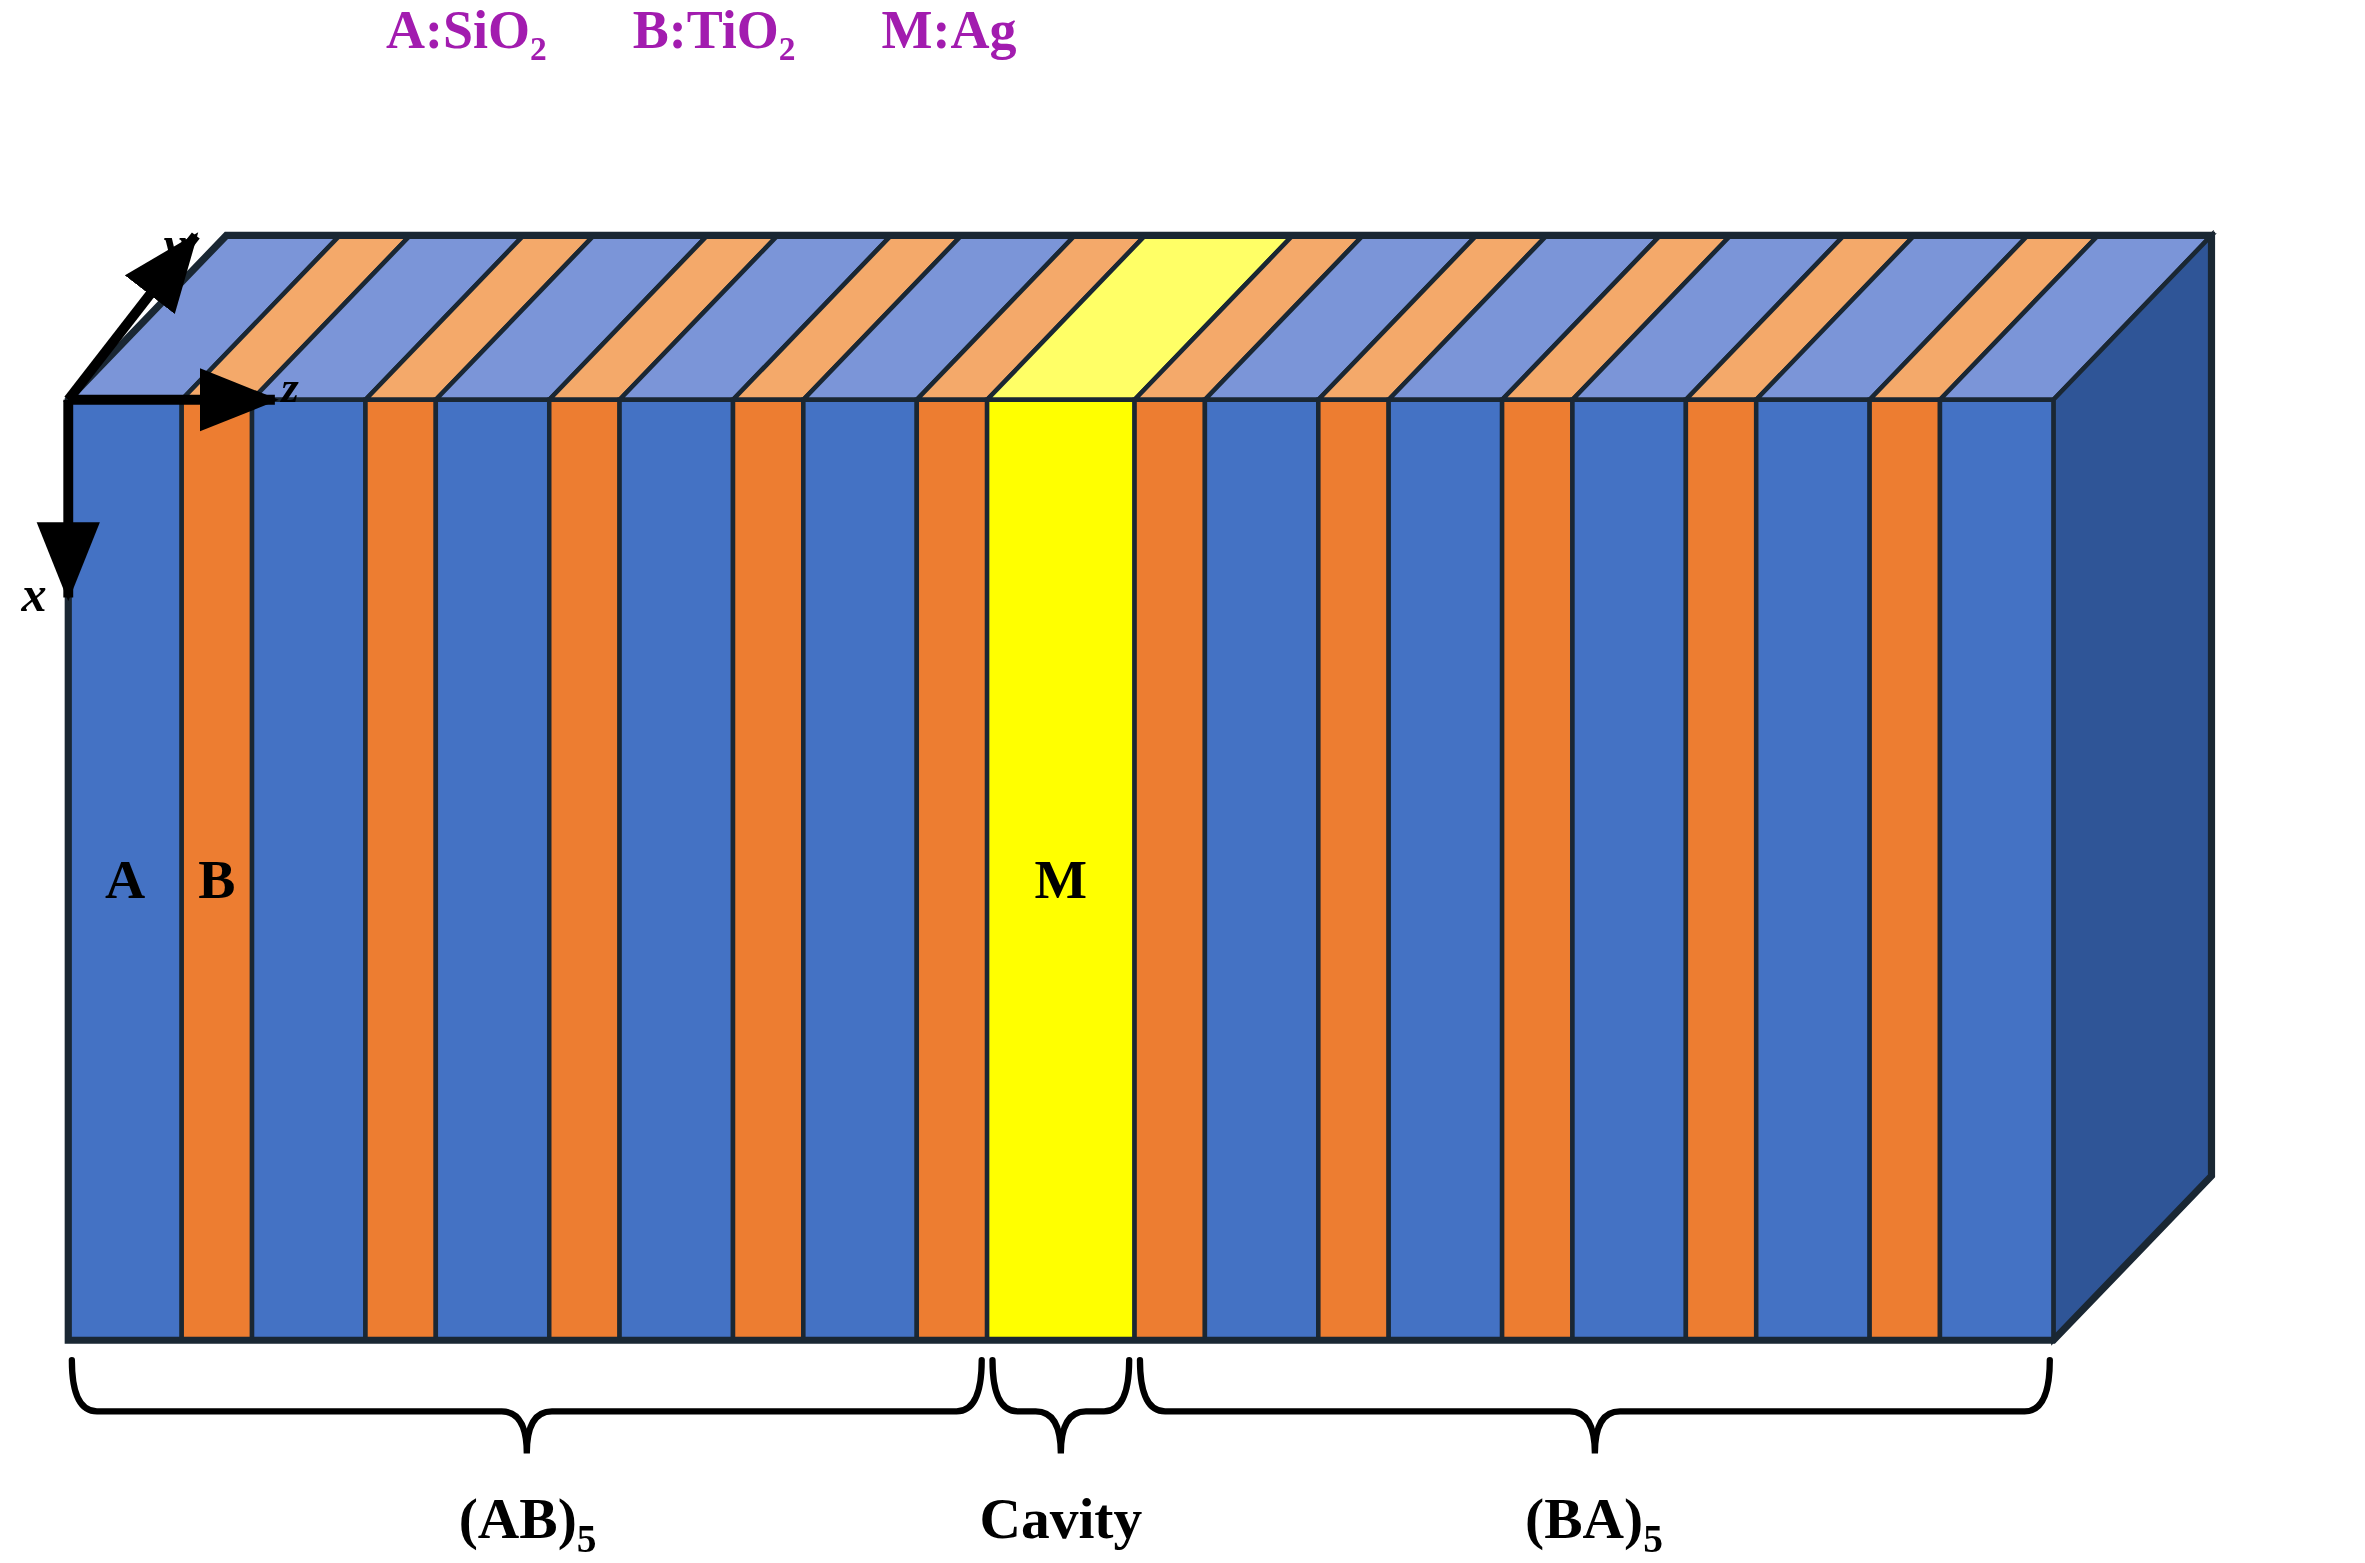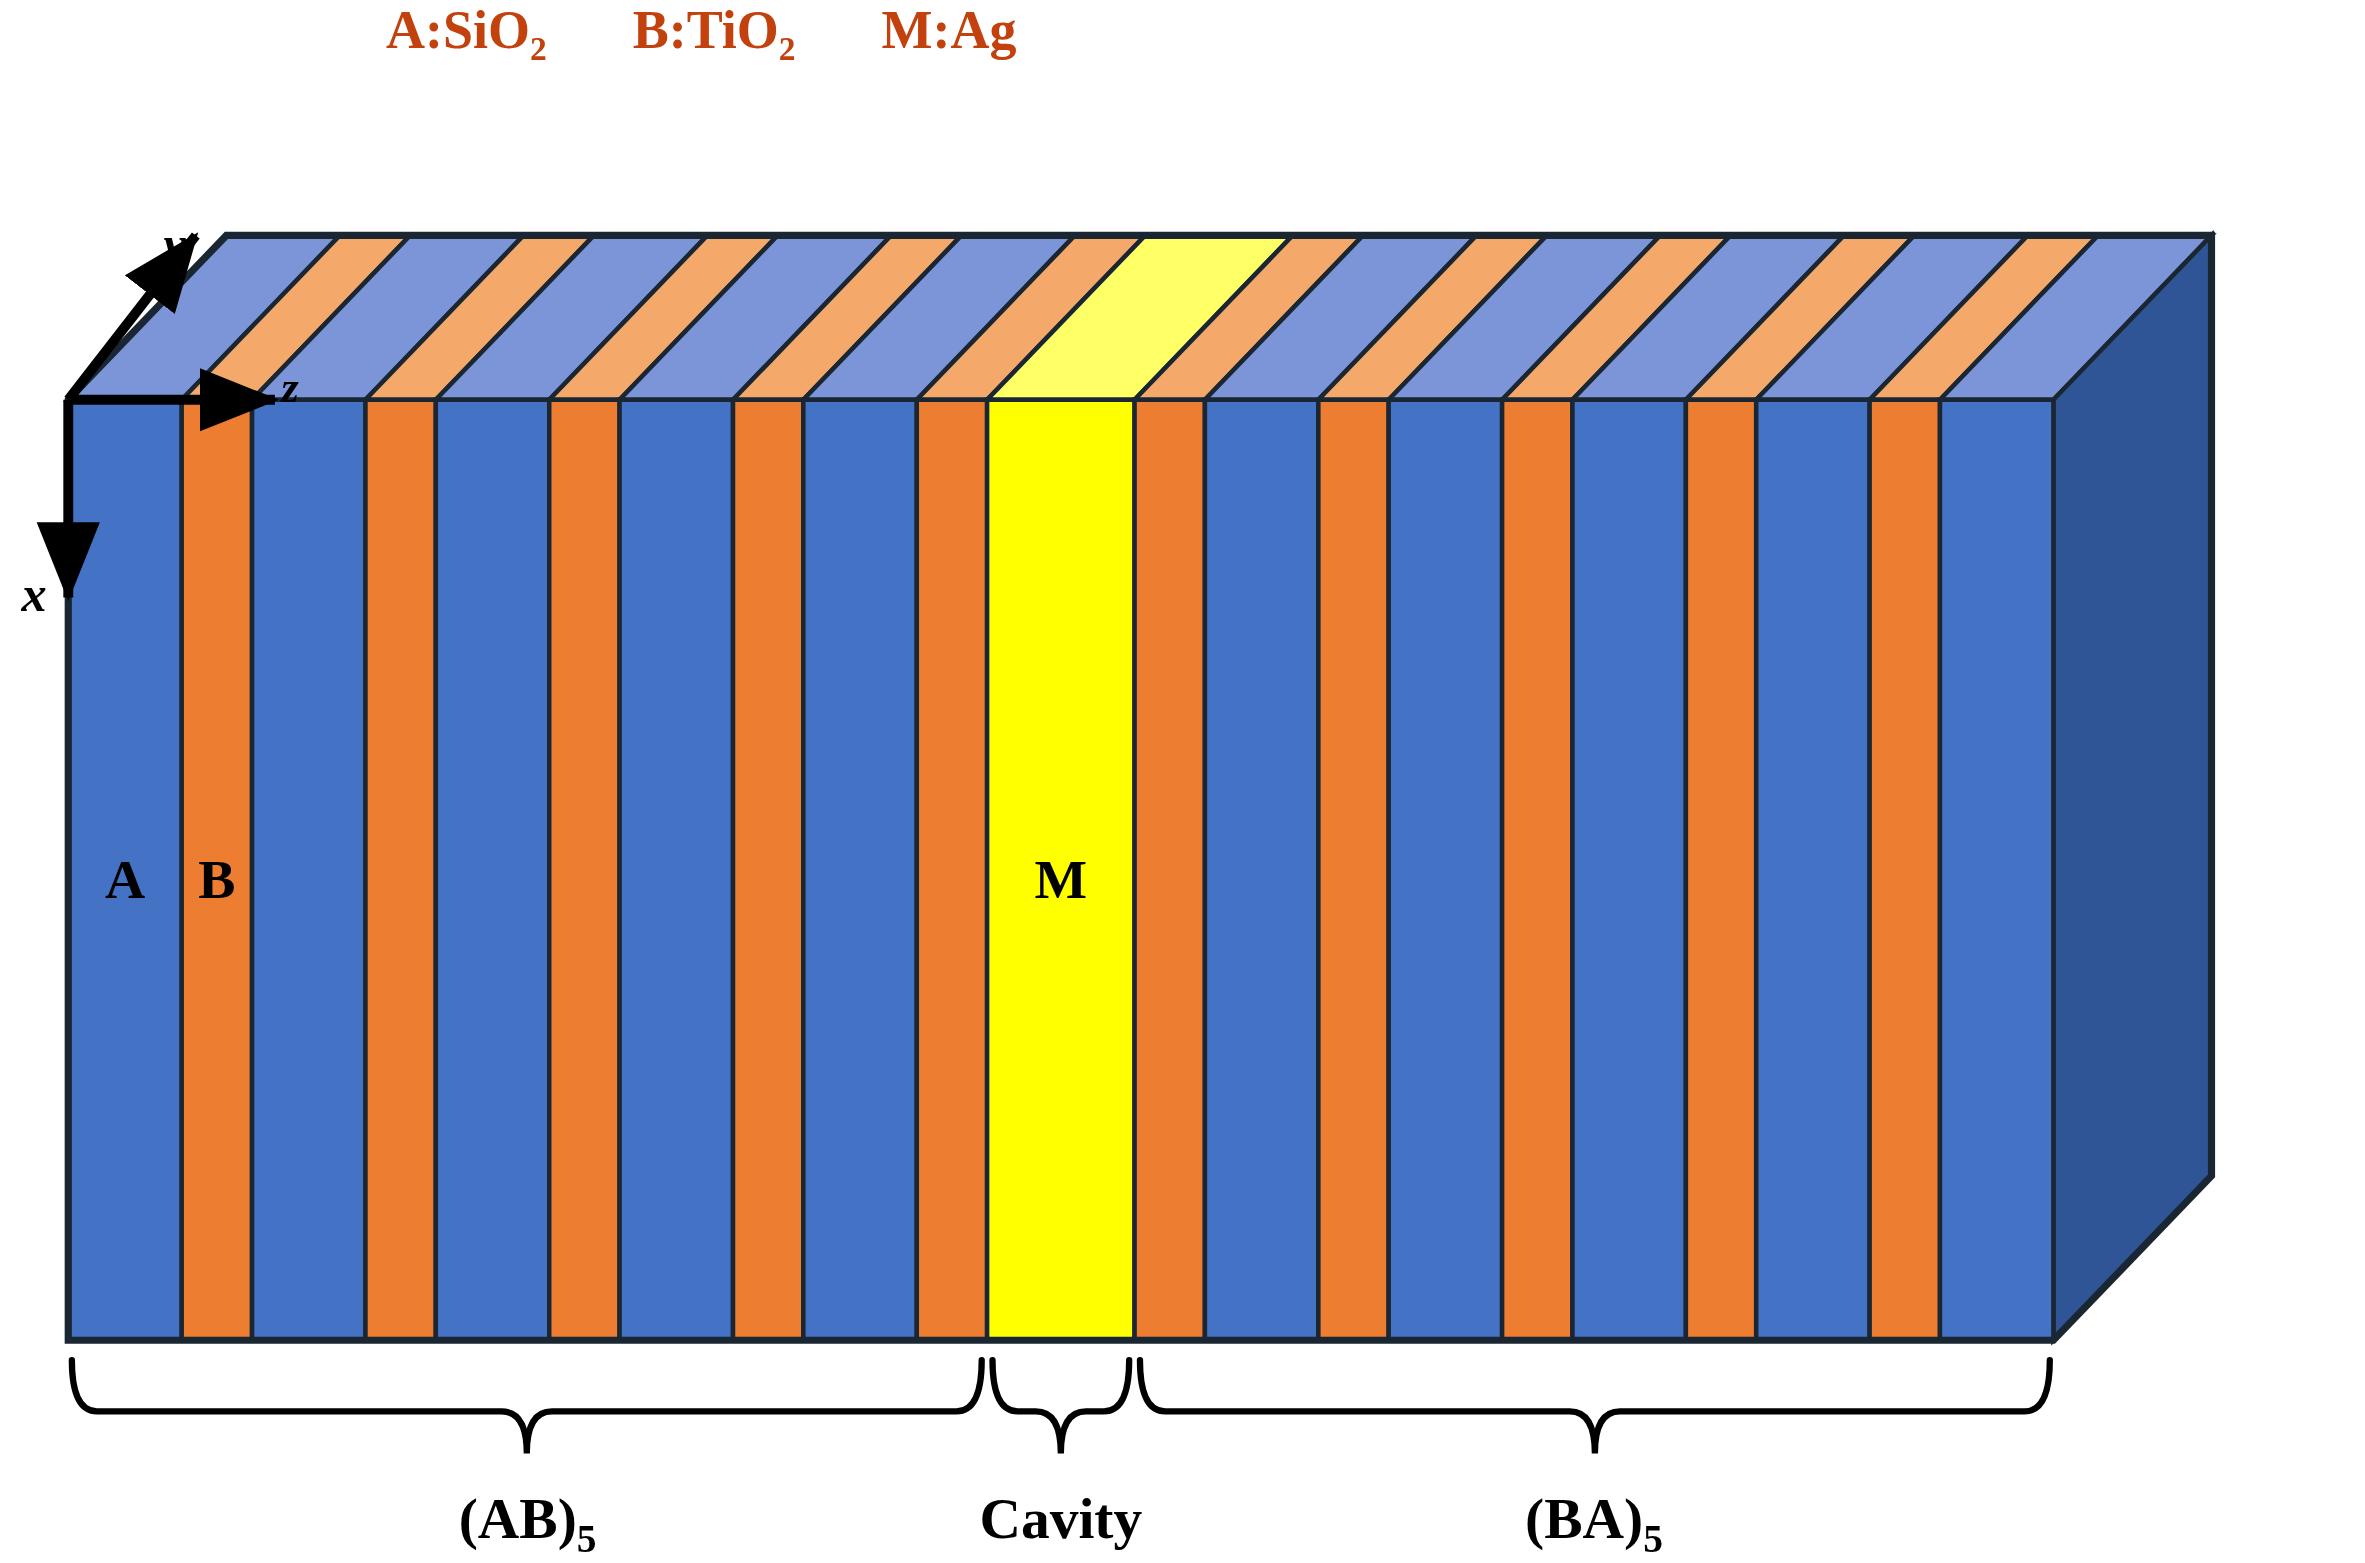--- a/index.html
+++ b/index.html
@@ -3,21 +3,21 @@
 <meta charset="utf-8">
 <style>
   html,body{margin:0;padding:0;background:#ffffff;}
   body{width:2366px;height:1564px;overflow:hidden;
        font-family:"Liberation Serif",serif;}
   #stage{position:relative;width:2366px;height:1564px;background:#fff;}
   #stage svg{position:absolute;left:0;top:0;}
   .legend-row{position:absolute;top:1.8px;left:0;width:2366px;
               display:flex;justify-content:flex-start;gap:86px;
               padding-left:386px;box-sizing:border-box;}
-  .legend-item{font-size:54px;font-weight:bold;color:#c2410c;
+  .legend-item{font-size:54px;font-weight:bold;color:#a21caf;
                font-family:"Liberation Serif",serif;white-space:nowrap;
                line-height:1.05;}
   .legend-item sub{font-size:0.62em;}
   .svg-txt{font-family:"Liberation Serif",serif;font-weight:bold;fill:#000;}
   .svg-txt-i{font-family:"Liberation Serif",serif;font-weight:bold;
              font-style:italic;fill:#000;}
 </style>
 </head>
 <body>
 

